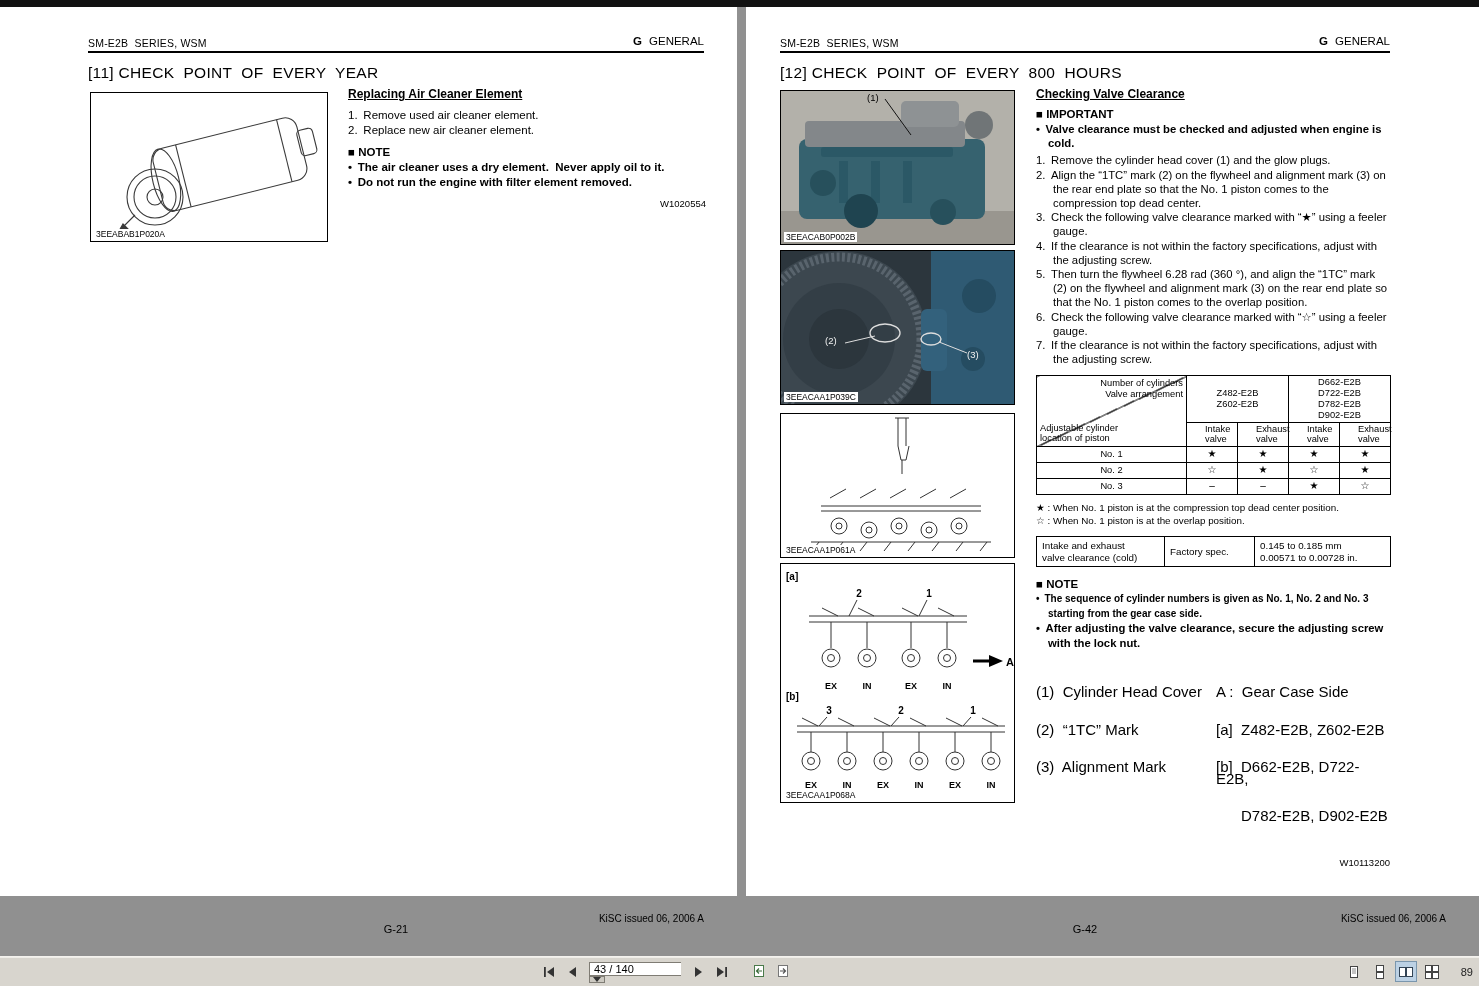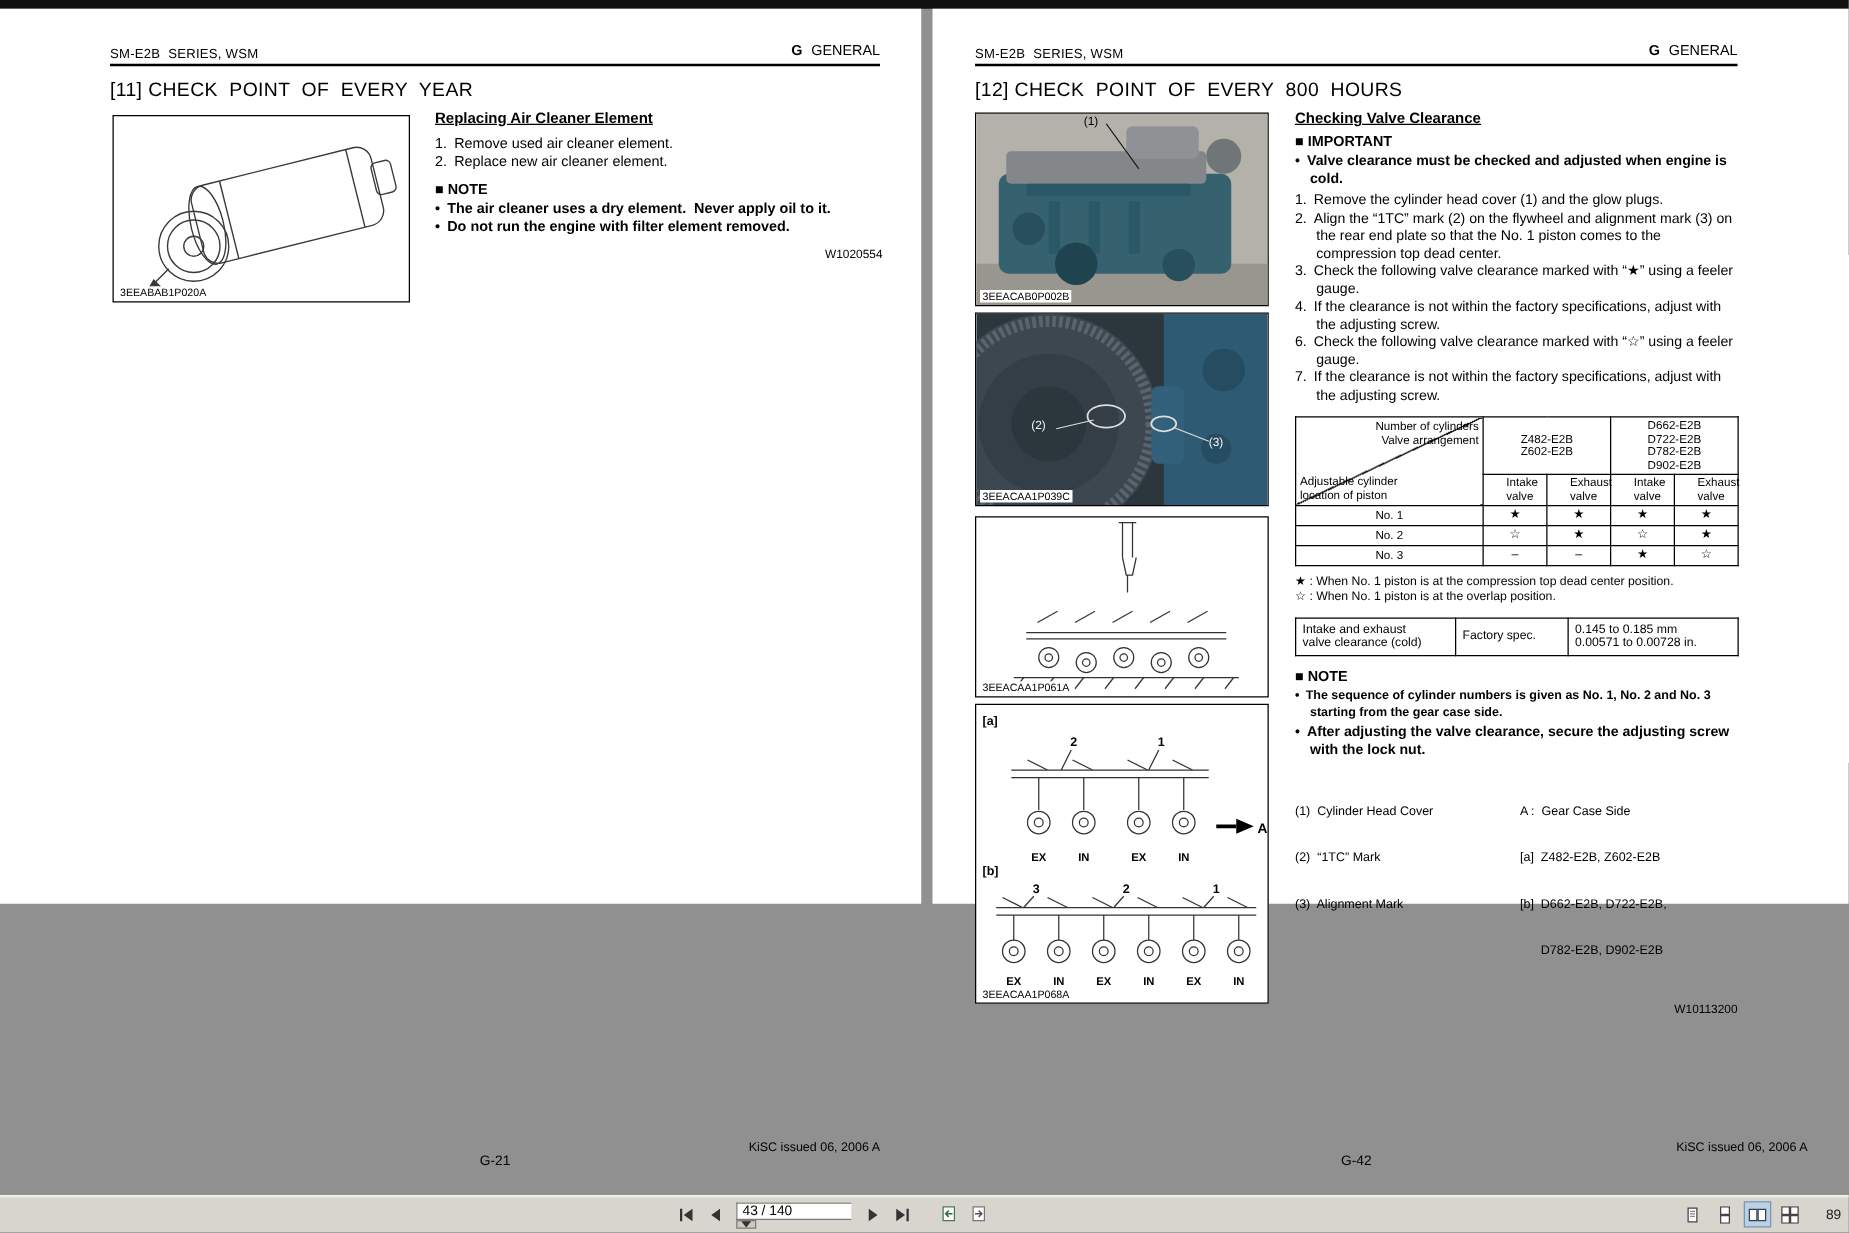--- a/index.html
+++ b/index.html
@@ -1,21 +1,21 @@
 <!DOCTYPE html>
 <html><head>
 <meta charset="utf-8">
 <style>
   * { margin:0; padding:0; box-sizing:border-box; }
   html,body { width:1479px; height:986px; }
   body { font-family:"Liberation Sans", sans-serif; background:#909090; overflow:hidden; }
   #screen { position:relative; width:1479px; height:986px; background:#909090; }
   #top-edge { position:absolute; left:0; top:0; width:1479px; height:7px; background:#111; }
 
-  .page { position:absolute; top:7px; height:716px; background:#fff; color:#000; }
+  .page { position:absolute; top:7px; height:889px; background:#fff; color:#000; }
   #page-left  { left:0;   width:737px; }
   #page-right { left:746px; width:733px; }
 
   .hdr-left  { position:absolute; top:30px; font-size:10.5px; letter-spacing:.2px; white-space:pre-wrap; }
   .hdr-right { position:absolute; top:28px; font-size:11.5px; }
   .hdr-right .g { font-weight:bold; margin-right:7px; }
   .hdr-rule  { position:absolute; top:44px; height:2px; background:#000; }
   #page-left .hdr-left  { left:88px; }
   #page-left .hdr-right { right:33px; }
   #page-left .hdr-rule  { left:88px; right:33px; }
@@ -67,21 +67,21 @@
   td.sub { height:24px; }
   tr.vrow td { height:16px; }
   tr.vrow td.star { font-size:10px; }
 
   .tnote { font-size:9.8px; line-height:12.5px; white-space:pre-wrap; }
   .tnote.first { margin-top:7px; }
 
   table.stable { border-collapse:collapse; margin-top:9px; width:354px; font-size:9.8px; table-layout:fixed; }
   table.stable td { border:1px solid #000; vertical-align:middle; padding:2px 5px; line-height:11.5px; white-space:pre-line; height:30px; }
 
-  .lgd { display:flex; margin-top:11px; font-size:10px; line-height:12.4px; }
+  .lgd { display:flex; margin-top:11px; font-size:15px; line-height:12.4px; }
   .lgd-l { width:180px; }
   .lgd-r { flex:1; }
   .lgd div { white-space:pre-wrap; }
 
   
   .t-tag   { font:bold 10px "Liberation Sans", sans-serif; fill:#000; }
   .t-num   { font:bold 10px "Liberation Sans", sans-serif; fill:#000; }
   .t-valve { font:bold 9px  "Liberation Sans", sans-serif; fill:#000; }
   .t-a     { font:bold 11px "Liberation Sans", sans-serif; fill:#000; }
 
@@ -321,20 +321,21 @@
     </div>
 
     <div id="col-right-text">
       <div class="sec-heading">Checking Valve Clearance</div>
       <div class="note-label" style="margin-top:0;">■ IMPORTANT</div>
       <div class="imp-bullet">• Valve clearance must be checked and adjusted when engine is cold.</div>
       <div class="rstep">1. Remove the cylinder head cover (1) and the glow plugs.</div>
       <div class="rstep">2. Align the “1TC” mark (2) on the flywheel and alignment mark (3) on the rear end plate so that the No. 1 piston comes to the compression top dead center.</div>
       <div class="rstep">3. Check the following valve clearance marked with “★” using a feeler gauge.</div>
       <div class="rstep">4. If the clearance is not within the factory specifications, adjust with the adjusting screw.</div>
+      <div class="rstep">5. Then turn the flywheel 6.28 rad (360 °), and align the “1TC” mark (2) on the flywheel and alignment mark (3) on the rear end plate so that the No. 1 piston comes to the overlap position.</div>
       <div class="rstep">6. Check the following valve clearance marked with “☆” using a feeler gauge.</div>
       <div class="rstep">7. If the clearance is not within the factory specifications, adjust with the adjusting screw.</div>
 
       <table class="vtable">
         <colgroup>
           <col style="width:150px">
             <col style="width:51px">
             <col style="width:51px">
             <col style="width:51px">
             <col style="width:51px">

